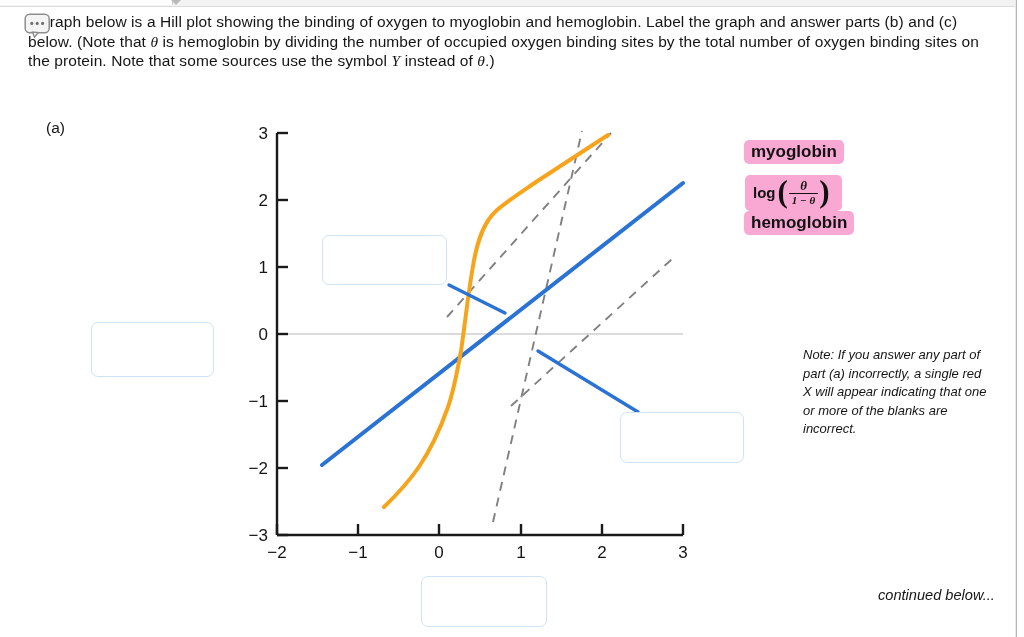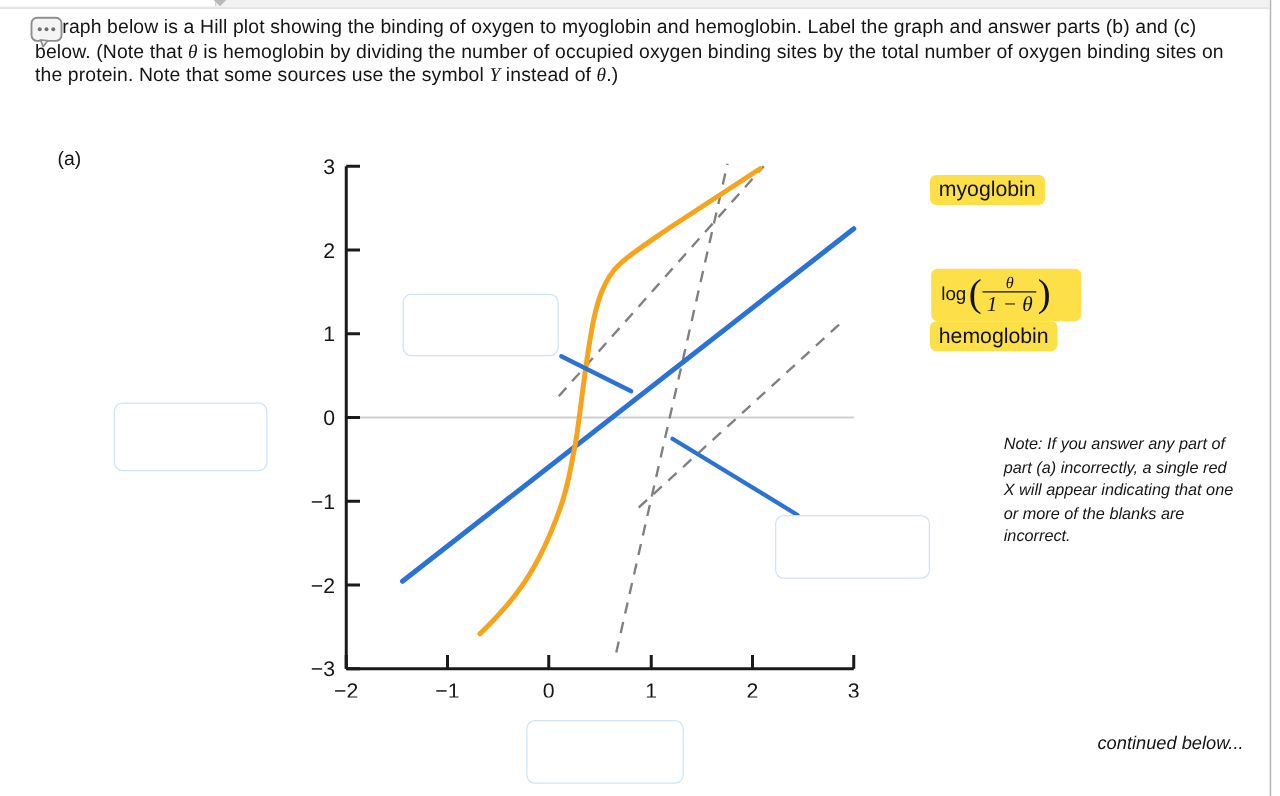--- a/index.html
+++ b/index.html
@@ -32,29 +32,29 @@
 
   
   .dz{position:absolute;border:1.6px solid #cfe3f7;border-radius:7px;background:#ffffff;box-sizing:border-box;}
   #dz-left  {left:91px; top:322px; width:123px;height:55px;}
   #dz-top   {left:322px;top:235px; width:125px;height:50px;}
   #dz-right {left:620px;top:412px; width:124px;height:51px;}
   #dz-bottom{left:421px;top:576px; width:126px;height:51px;}
 
   
   .rail{position:absolute;left:744px;top:140px;width:250px;}
-  .chip{display:inline-block;background:#fde047;border-radius:5px;
-     padding:2px 7px;margin-bottom:11px;font-size:17px;color:#111;white-space:nowrap;}
-  .chip.frac{padding:4px 24px 5px 8px;margin-top:40px;}
+  .chip{display:inline-block;background:#f9a8d4;border-radius:5px;
+     padding:2px 7px;margin-bottom:11px;font-size:17px;color:#111;white-space:nowrap;font-weight:bold;}
+  .chip.frac{padding:4px 12px 5px 8px;}
   .fracwrap{display:inline-flex;align-items:center;font-family:"Liberation Serif","DejaVu Serif",serif;font-size:14px;}
   .fracwrap .lab{font-family:"Liberation Sans","DejaVu Sans",sans-serif;font-size:15px;margin-right:2px;}
   .paren{font-size:31px;line-height:.8;font-family:"Liberation Serif","DejaVu Serif",serif;}
   .frac{display:inline-flex;flex-direction:column;align-items:center;margin:0 1px;line-height:1.05;}
   .frac .num{font-style:italic;font-size:13px;padding:0 4px;}
-  .frac .den{font-style:italic;font-size:17px;border-top:1.3px solid #111;padding:1px 3px 0 3px;}
+  .frac .den{font-style:italic;font-size:11px;border-top:1.3px solid #111;padding:1px 3px 0 3px;}
   .sub{font-size:12px;vertical-align:-2px;}
 
   .note{position:absolute;left:803px;top:346px;width:186px;
      font-style:italic;font-size:13px;line-height:18.6px;color:#151515;}
   .contd{position:absolute;left:878px;top:586px;width:120px;
      font-style:italic;font-size:14.6px;line-height:18.6px;color:#151515;}
 </style>
 </head>
 <body>
 

